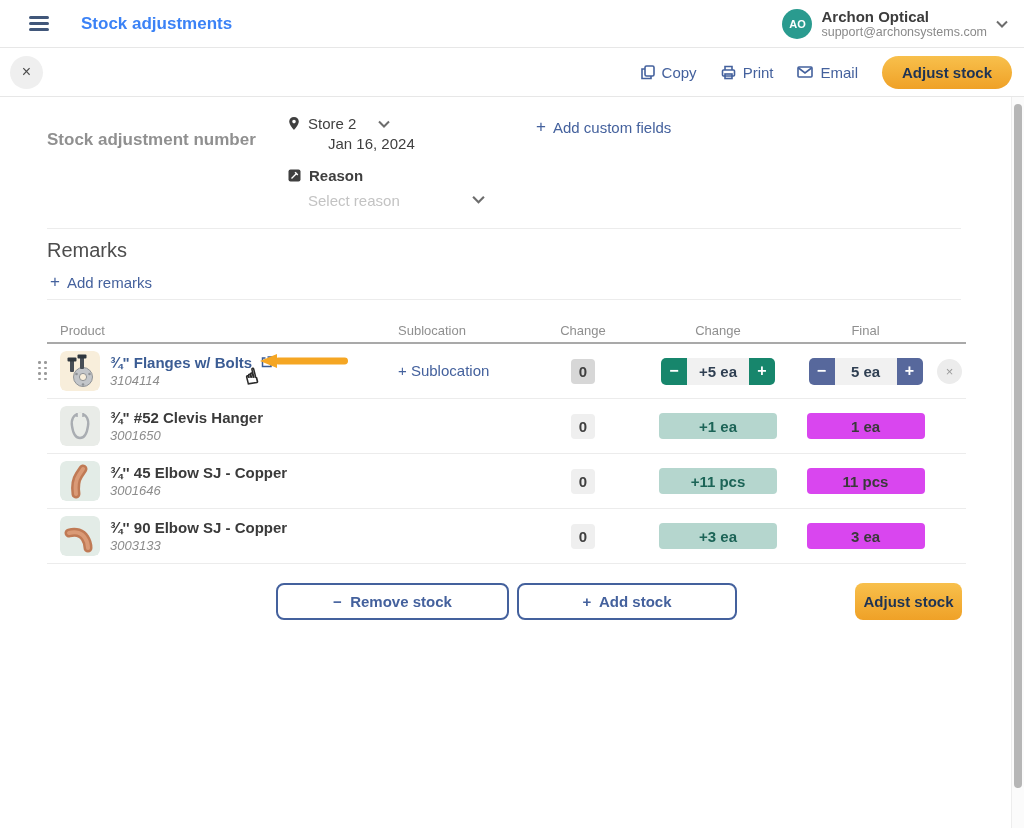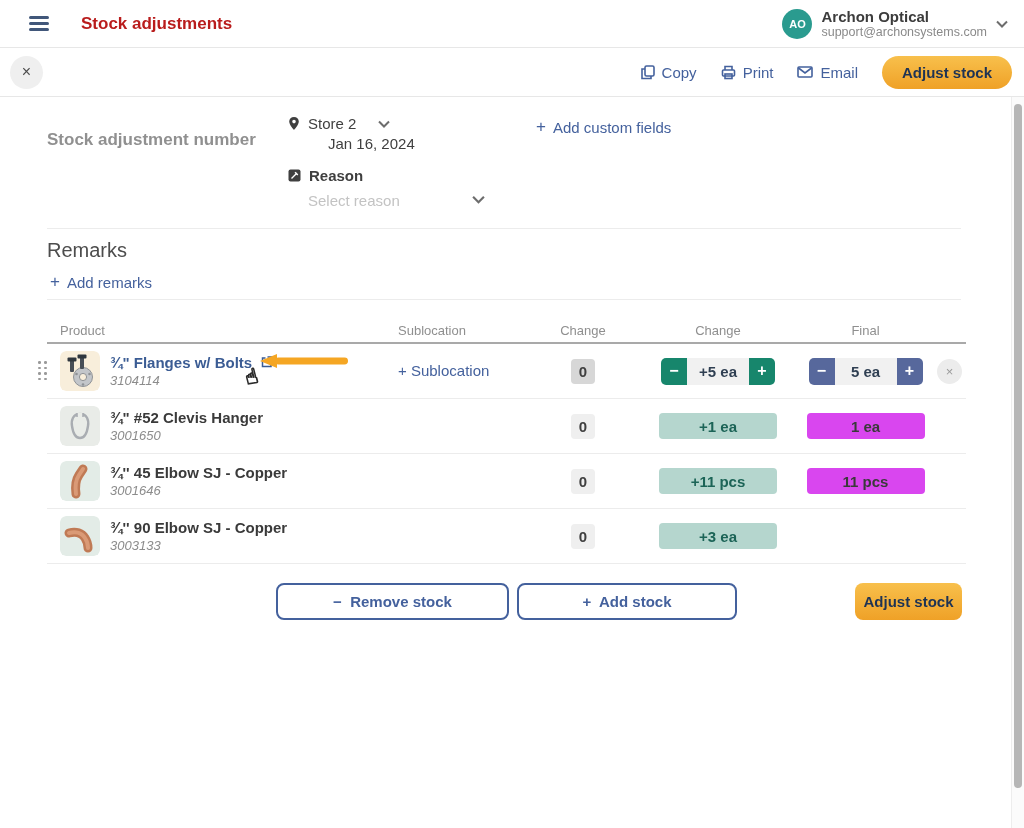--- a/index.html
+++ b/index.html
@@ -3,21 +3,21 @@
 <meta charset="utf-8">
 <style>
   * { margin:0; padding:0; box-sizing:border-box; }
   html,body { width:1024px; height:828px; background:#fff; overflow:hidden;
     font-family:"Liberation Sans","DejaVu Sans",sans-serif; color:#3f3f3f; }
 
   
   .topbar { height:48px; display:flex; align-items:center; border-bottom:1px solid #e7e7e7; background:#fff; }
   .hamburger { width:20px; height:15px; margin-left:29px; display:flex; flex-direction:column; justify-content:space-between; cursor:pointer; }
   .hamburger span { display:block; height:3px; border-radius:2px; background:#41577a; }
-  .app-title { margin-left:32px; font-size:17px; font-weight:bold; color:#b91c1c; }
+  .app-title { margin-left:32px; font-size:17px; font-weight:bold; color:#3b82f6; }
   .account { margin-left:auto; margin-right:16px; display:flex; align-items:center; gap:9px; cursor:pointer; }
   .avatar { width:30px; height:30px; border-radius:50%; background:#2a9b8f; color:#fff; font-size:11px; font-weight:bold; display:flex; align-items:center; justify-content:center; }
   .acct-name { font-size:15px; font-weight:bold; color:#3c3c3c; line-height:16px; }
   .acct-email { font-size:12.5px; color:#8a8a8a; line-height:14px; }
   .chev { stroke:#6d6d6d; stroke-width:2; fill:none; }
 
   
   .toolbar { height:49px; display:flex; align-items:center; border-bottom:1px solid #e7e7e7; background:#fff; }
   .close-btn { width:33px; height:33px; margin-left:10px; border-radius:50%; background:#efefef; border:none;
     font-size:16px; color:#4c4c4c; display:flex; align-items:center; justify-content:center; cursor:pointer; }
@@ -317,20 +317,23 @@
           <div class="sku">3003133</div>
         </div>
       </div>
       <div></div>
       <div class="cell-c">
           <span class="badge-0">0</span>
         </div>
       <div class="cell-c">
           <div class="chip change">+3 ea</div>
         </div>
+      <div class="cell-c">
+          <div class="chip final">3 ea</div>
+        </div>
       <div></div>
     </div>
   </div>
 
   <svg class="abs annot-arrow" width="88" height="16" viewBox="0 0 88 16">
       <polygon points="0,8 17,1 17,15" fill="#f5a623"></polygon>
       <rect x="15" y="4.6" width="73" height="6.8" rx="3.4" fill="#f5a623"></rect>
     </svg>
   <div class="abs cursor-glyph">☝</div>
 

